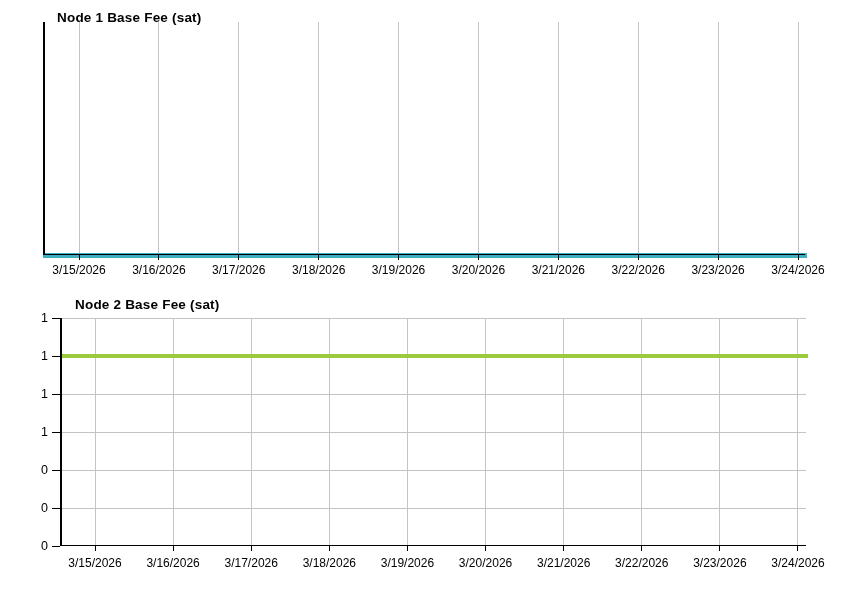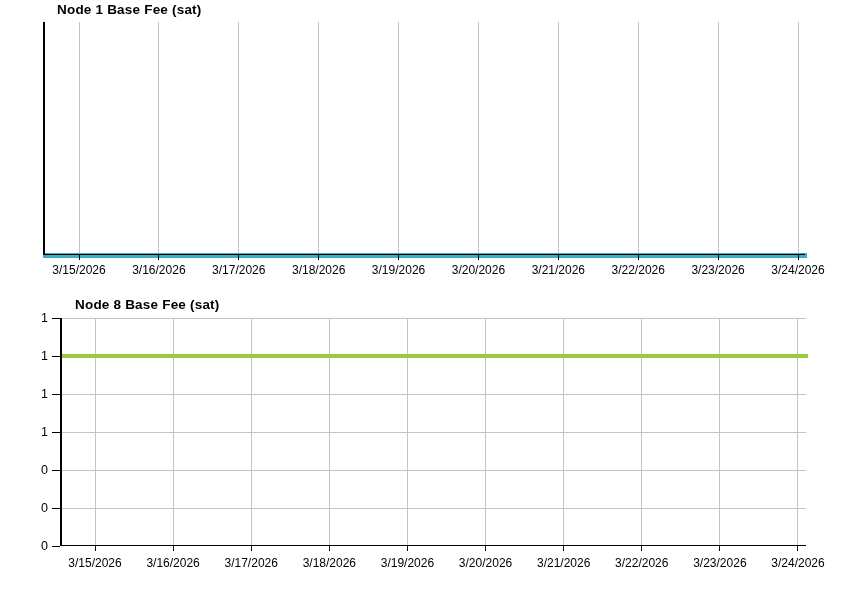--- a/index.html
+++ b/index.html
@@ -17,21 +17,21 @@
   #chart-1 { top: 290px; height: 310px; }
   .chart-title {
     position: absolute;
     margin: 0;
     font-size: 13.5px;
     font-weight: 700;
     color: #000;
     white-space: nowrap;
     letter-spacing: 0.2px;
   }
-  #chart-0 .chart-title { left: 57px; top: 2px; }
+  #chart-0 .chart-title { left: 57px; top: 10px; }
   #chart-1 .chart-title { left: 75px; top: 7px; }
   .plot { position: absolute; overflow: visible; }
   #chart-0 .plot { left: 43px; top: 22px; width: 762px; height: 233px; }
   #chart-1 .plot { left: 60px; top: 28px; width: 746px; height: 228px; }
   .plot div { position: absolute; }
   .xlab {
     font-size: 12px;
     line-height: 14px;
     text-align: center;
     white-space: nowrap;
@@ -83,21 +83,21 @@
         <div style="left: 594.73px; top: 233px; width: 1px; height: 5px; background: rgb(0, 0, 0);"></div>
         <div class="xlab" style="left: 555.23px; top: 241px; width: 80px;">3/22/2026</div>
         <div style="left: 674.62px; top: 233px; width: 1px; height: 5px; background: rgb(0, 0, 0);"></div>
         <div class="xlab" style="left: 635.12px; top: 241px; width: 80px;">3/23/2026</div>
         <div style="left: 754.51px; top: 233px; width: 1px; height: 5px; background: rgb(0, 0, 0);"></div>
         <div class="xlab" style="left: 715.01px; top: 241px; width: 80px;">3/24/2026</div>
       </div>
   </section>
 
   <section class="chart" id="chart-1">
-    <h2 class="chart-title">Node 8 Base Fee (sat)</h2>
+    <h2 class="chart-title">Node 2 Base Fee (sat)</h2>
     <div class="plot">
         <div style="left: 34.5px; top: 0px; width: 1px; height: 228px; background: rgb(196, 196, 196);"></div>
         <div style="left: 112.61px; top: 0px; width: 1px; height: 228px; background: rgb(196, 196, 196);"></div>
         <div style="left: 190.72px; top: 0px; width: 1px; height: 228px; background: rgb(196, 196, 196);"></div>
         <div style="left: 268.83px; top: 0px; width: 1px; height: 228px; background: rgb(196, 196, 196);"></div>
         <div style="left: 346.94px; top: 0px; width: 1px; height: 228px; background: rgb(196, 196, 196);"></div>
         <div style="left: 425.05px; top: 0px; width: 1px; height: 228px; background: rgb(196, 196, 196);"></div>
         <div style="left: 503.16px; top: 0px; width: 1px; height: 228px; background: rgb(196, 196, 196);"></div>
         <div style="left: 581.27px; top: 0px; width: 1px; height: 228px; background: rgb(196, 196, 196);"></div>
         <div style="left: 659.38px; top: 0px; width: 1px; height: 228px; background: rgb(196, 196, 196);"></div>

